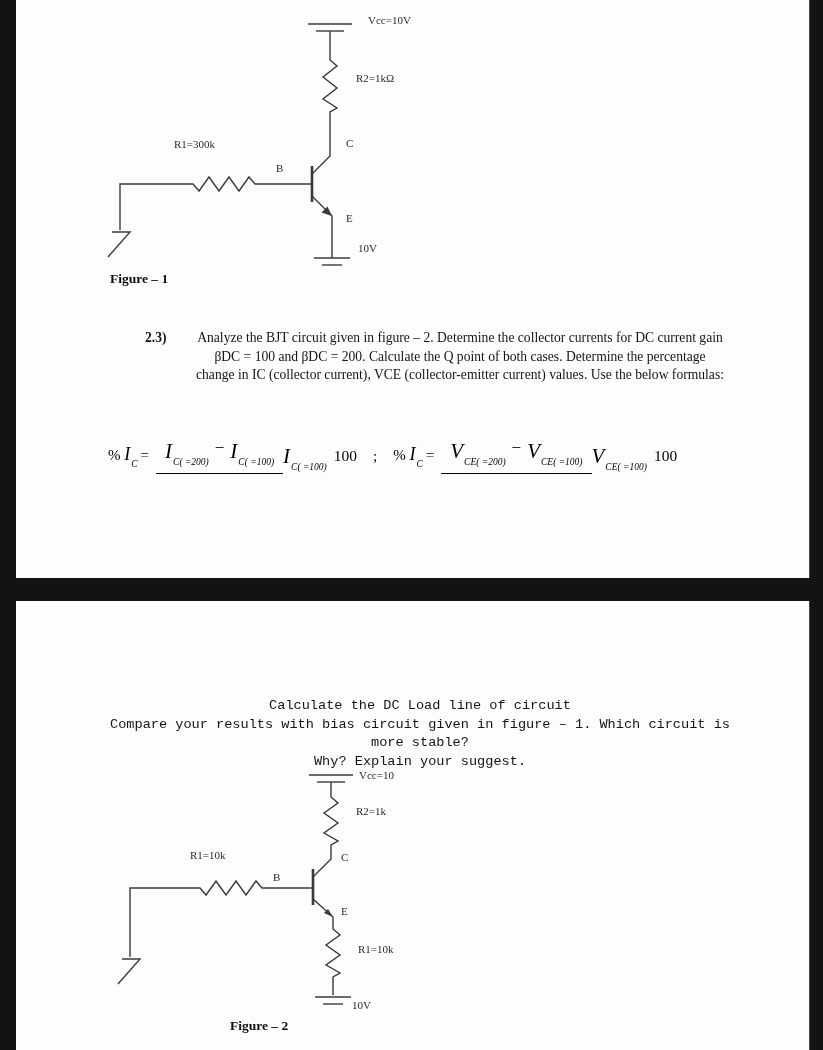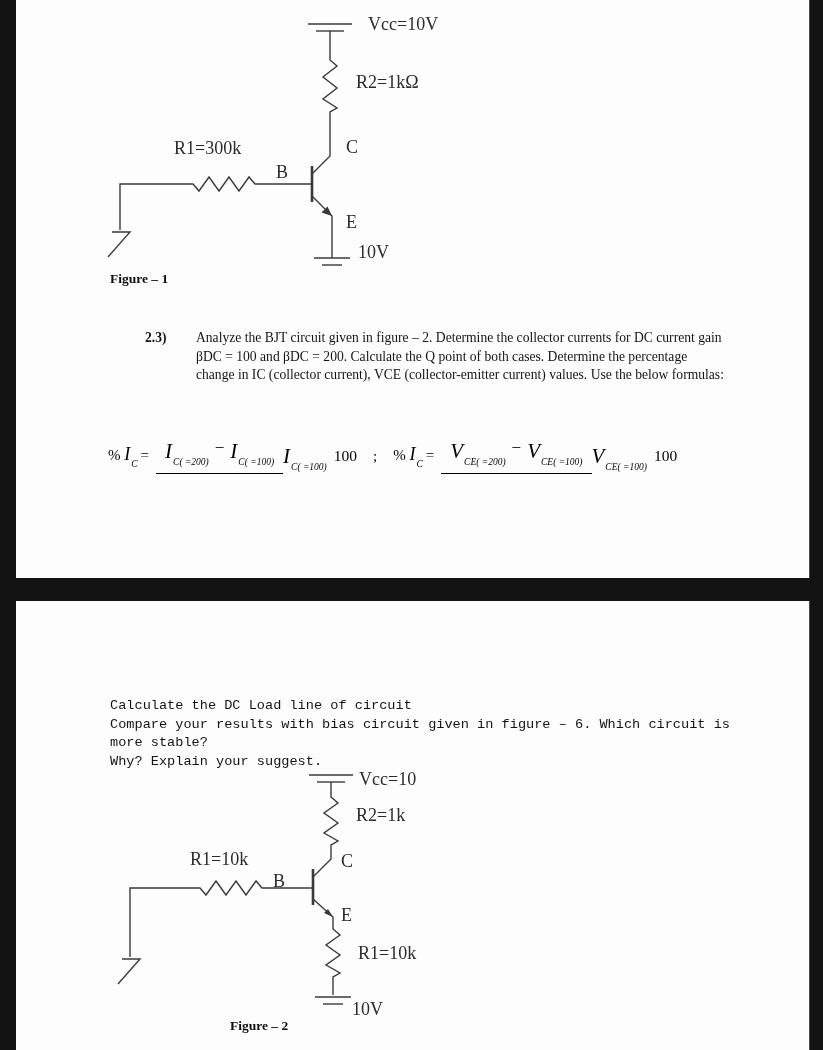--- a/index.html
+++ b/index.html
@@ -19,32 +19,32 @@
     border-right:1px solid #4a4a4a;
     overflow:hidden;
   }
   #page1 { top:0; height:578px; }
   #page2 { top:601px; height:449px; }
 
   .circuit { position:absolute; }
   .circuit svg { position:absolute; left:0; top:0; }
   .clabel {
     position:absolute;
-    font-size:18px;
+    font-size:11px;
     color:#2b2b2b;
     white-space:nowrap;
   }
   .caption {
     position:absolute;
     font-weight:bold;
     font-size:13.5px;
     color:#0e0e0e;
     white-space:nowrap;
   }
-  .bodytext { font-size:13.6px; line-height:18.6px; color:#141414; }
+  .bodytext { font-size:13.6px; line-height:18.6px; color:#141414;text-align:center; }
   .probnum { position:absolute; font-weight:bold; }
   .textblock { position:absolute; }
 
   
   .formulas {
     position:absolute;
     left:92px; top:406px;
     width:620px; height:100px;
     display:flex;
     align-items:center;
@@ -135,21 +135,21 @@
       <span class="ffactor">100</span>
     </span>
 
   </div>
 </div>
 
 <div class="page" id="page2">
 
   <div class="textblock bodytext" style="left:94px; top:96px; width:620px;font-family:Liberation Mono, monospace;">
     <div>Calculate the DC Load line of circuit</div>
-    <div>Compare your results with bias circuit given in figure – 6. Which circuit is more stable?</div>
+    <div>Compare your results with bias circuit given in figure – 1. Which circuit is more stable?</div>
     <div>Why? Explain your suggest.</div>
   </div>
 
   <div class="circuit" style="left:94px; top:164px; width:340px; height:260px;">
     <svg width="340" height="260" viewBox="0 0 340 260" fill="none" stroke="#3a3a3a" stroke-width="1.4">
       <g>
         <line x1="199" y1="10" x2="243" y2="10"></line>
         <line x1="207" y1="17" x2="235" y2="17"></line>
       </g>
       <g>

